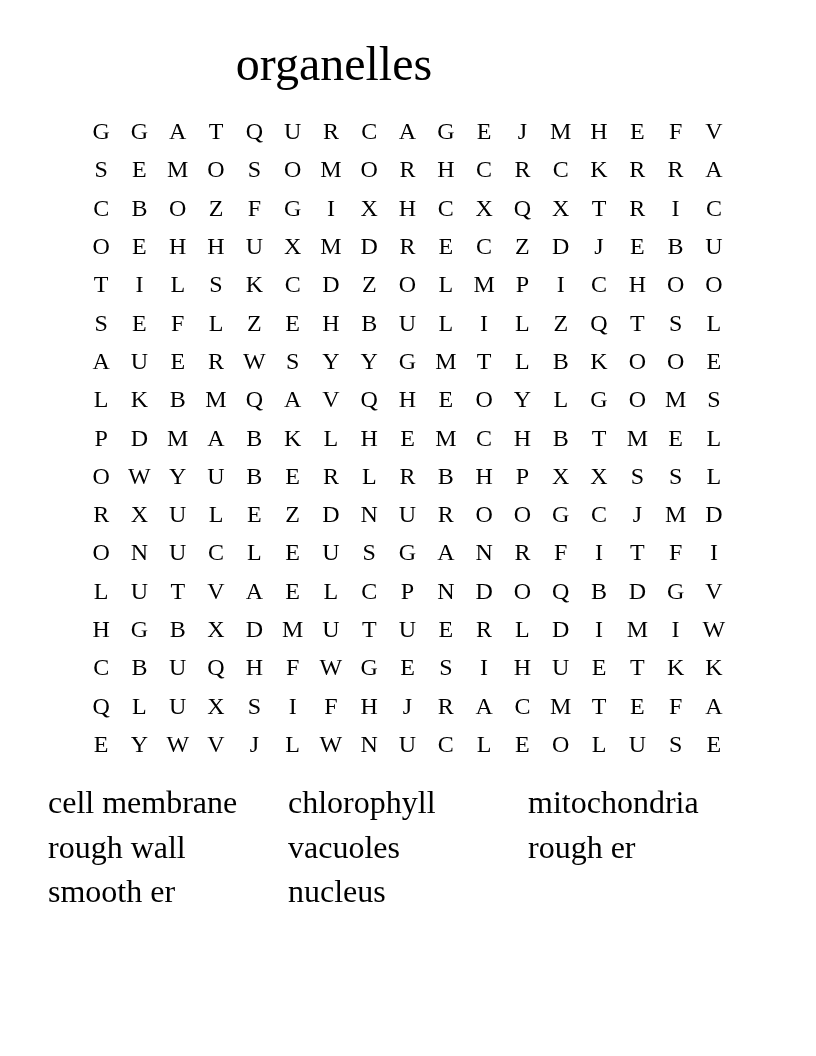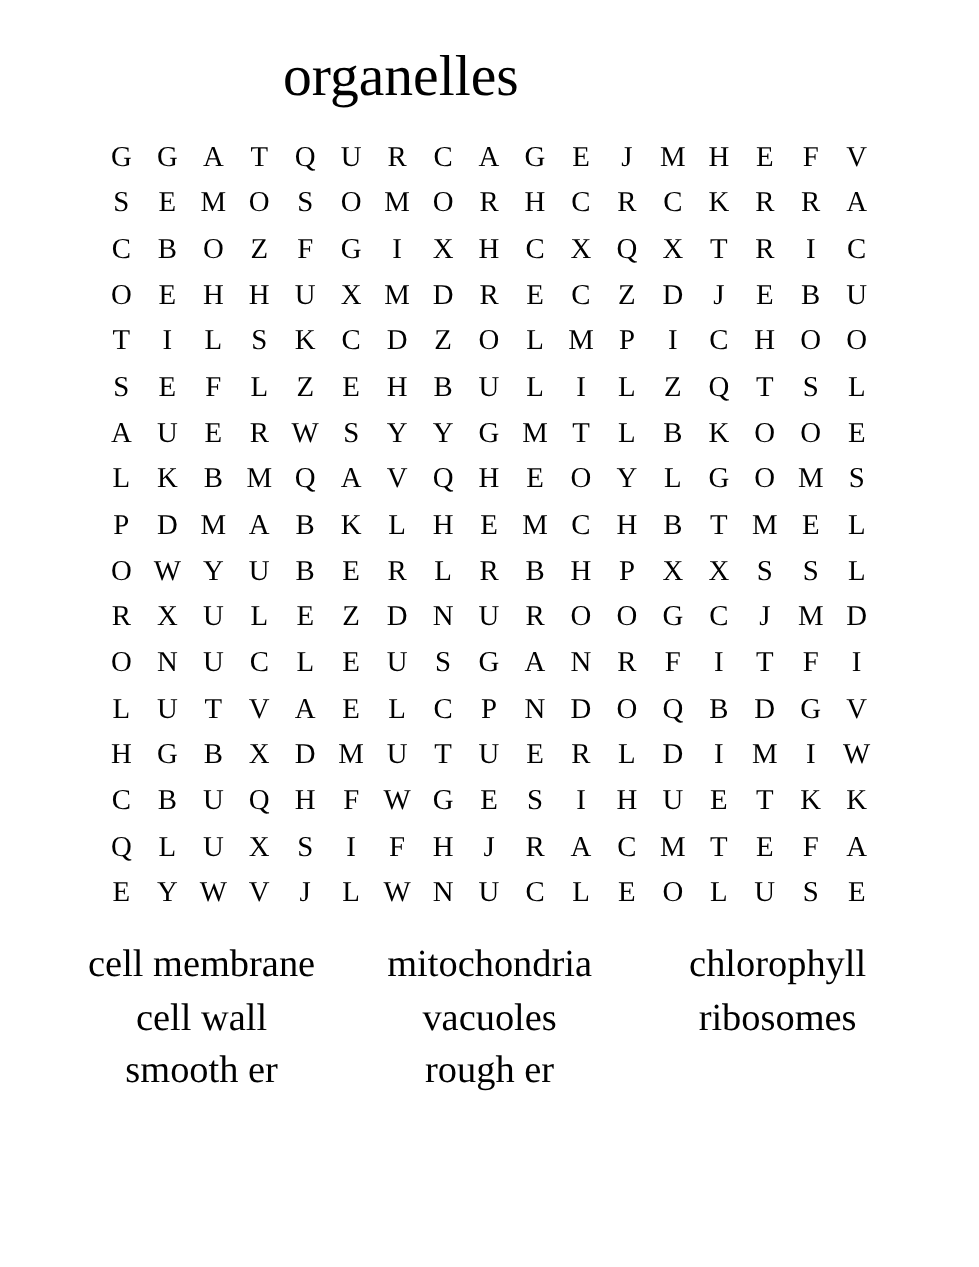--- a/index.html
+++ b/index.html
@@ -47,21 +47,20 @@
       left: 48px;
       top: 780px;
       display: grid;
       grid-template-columns: 240px 240px 240px;
       grid-auto-rows: 44.7px;
     }
     .word {
       font-size: 32px;
       line-height: 44px;
       white-space: nowrap;
-      text-align: center;
     }
   </style>
 </head>
 <body>
 
 <h1 class="title">organelles</h1>
 
 <div class="grid" id="letter-grid">
     <div class="cell">G</div>
     <div class="cell">G</div>
@@ -349,20 +348,20 @@
     <div class="cell">E</div>
     <div class="cell">O</div>
     <div class="cell">L</div>
     <div class="cell">U</div>
     <div class="cell">S</div>
     <div class="cell">E</div>
   </div>
 
 <div class="words" id="word-list">
     <div class="word">cell membrane</div>
+    <div class="word">chlorophyll</div>
     <div class="word">mitochondria</div>
-    <div class="word">chlorophyll</div>
-    <div class="word">cell wall</div>
+    <div class="word">rough wall</div>
     <div class="word">vacuoles</div>
-    <div class="word">ribosomes</div>
+    <div class="word">rough er</div>
     <div class="word">smooth er</div>
-    <div class="word">rough er</div>
+    <div class="word">nucleus</div>
   </div>
 
 </body></html>

